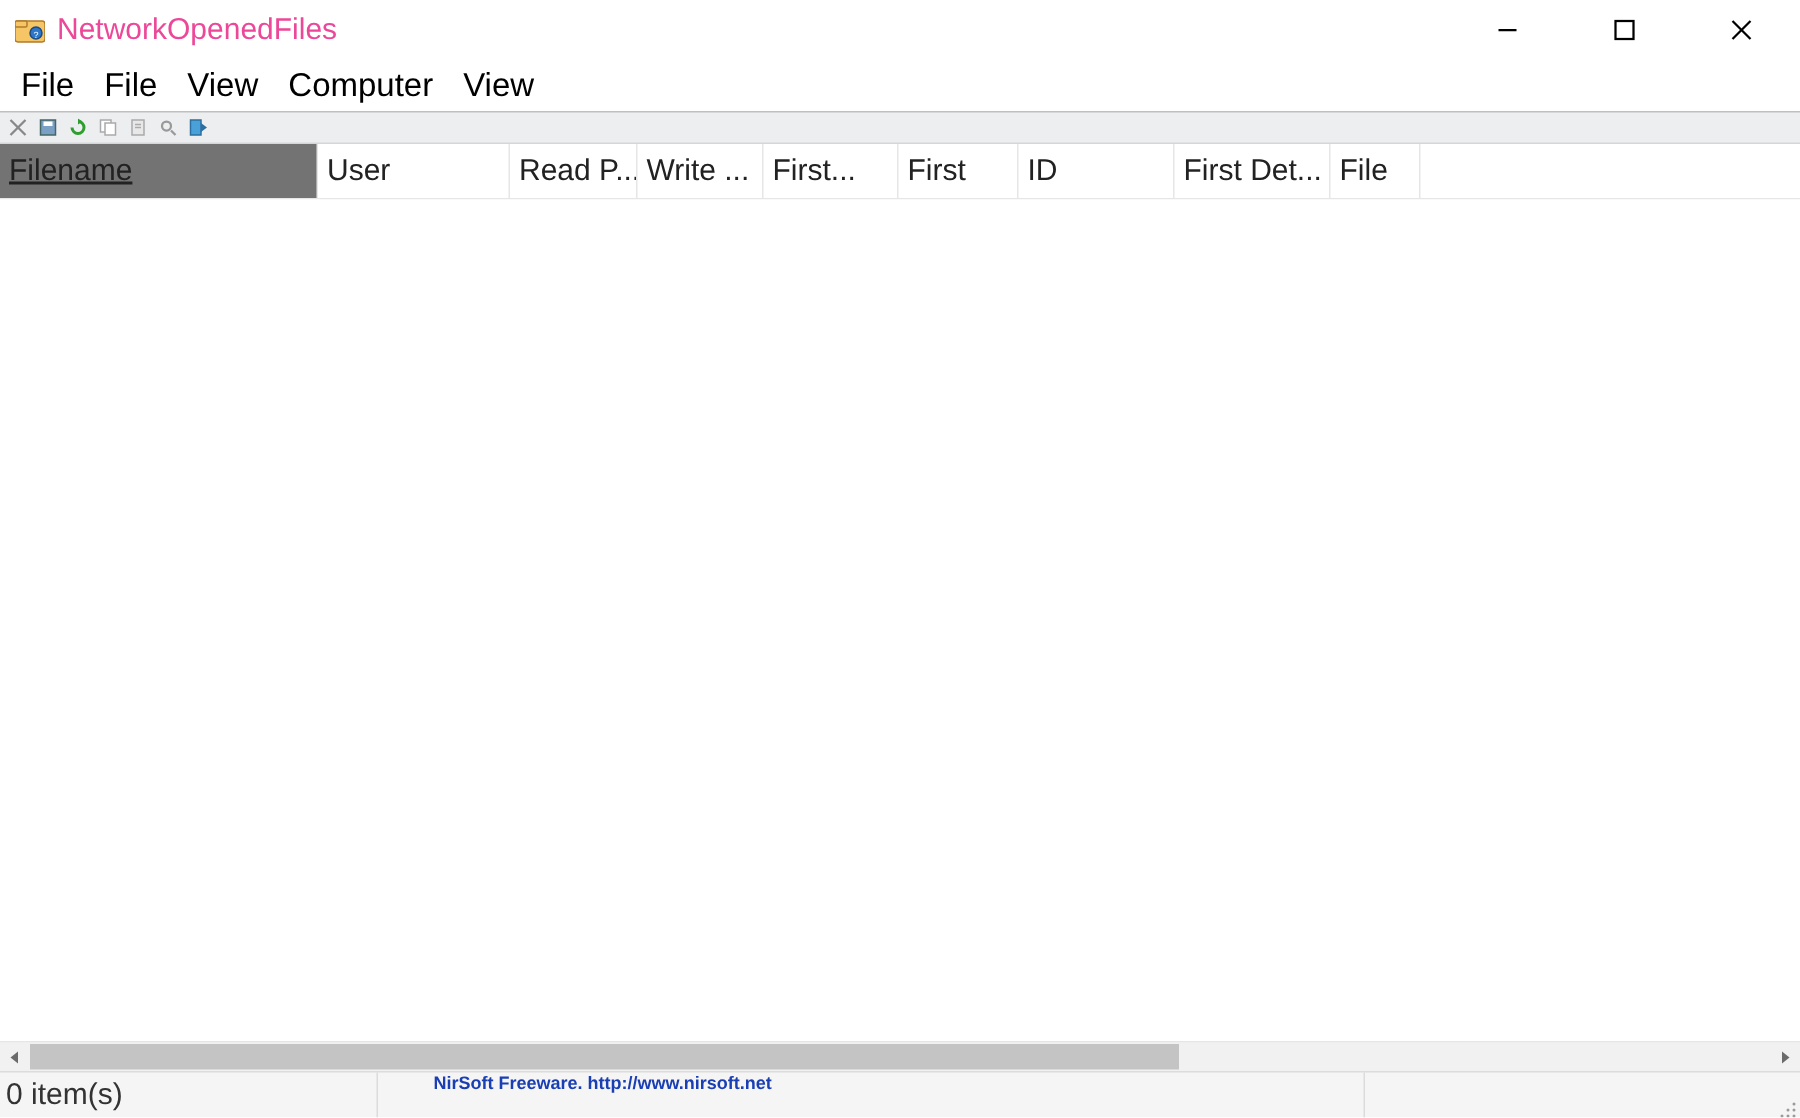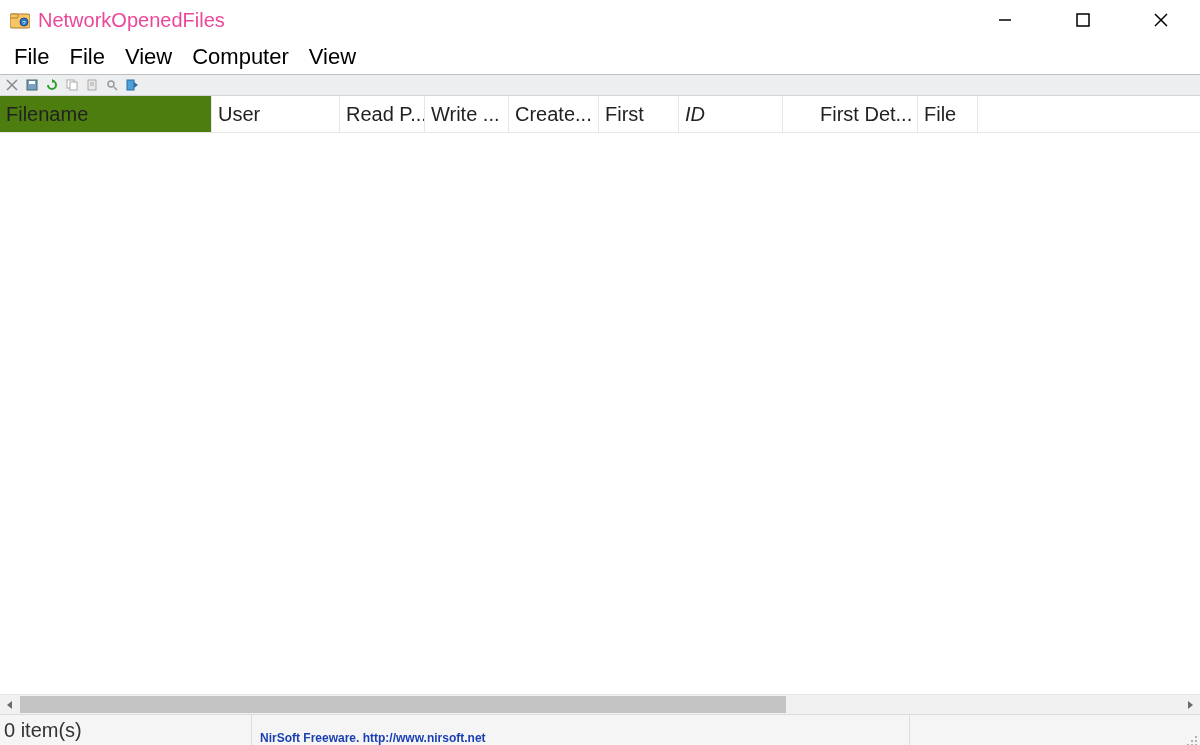--- a/index.html
+++ b/index.html
@@ -99,21 +99,22 @@
     box-sizing: border-box;
     border-right: 1px solid #e6e6e6;
     padding-left: 6px;
     display: flex;
     align-items: center;
     overflow: hidden;
     text-overflow: ellipsis;
     flex: 0 0 auto;
   }
   .hcell.sorted {
-    background: #4d7c0f;
+    background: #737373;
+    text-decoration: underline;
   }
   
   .content {
     flex: 1 1 auto;
     background: #fff;
   }
   
   .hscroll {
     height: 19px;
     border-top: 1px solid #e6e6e6;
@@ -140,40 +141,41 @@
     bottom: 1px;
     width: 66%;
     background: #c4c4c4;
   }
   
   .statusbar {
     height: 30px;
     border-top: 1px solid #dcdcdc;
     background: #f5f5f6;
     display: flex;
-    align-items: flex-end;
+    align-items: flex-start;
     font-size: 20px;
     color: #333;
     position: relative;
   }
   .status-cell-left {
     width: 252px;
     height: 100%;
     box-sizing: border-box;
     padding-left: 4px;
     display:flex;
     align-items:center;
     border-right: 1px solid #dcdcdc;
   }
   .status-cell-mid {
     flex: 0 0 auto;
     padding-left: 8px;
     font-size: 12px;
     font-weight: bold;
     color: #1a3fb3;
+    margin-left: 29px;
   }
   .status-cell-spacer { flex:1; }
   .status-cell-right {
     width: 290px;
     height:100%;
     border-left: 1px solid #dcdcdc;
     position: relative;
   }
   .grip {
     position:absolute;
@@ -271,24 +273,24 @@
           <polygon points="8,3 12,6 8,9" fill="#2c6fa0"></polygon>
         </svg>
     </div>
   </div>
 
   <div class="headers" id="headers-row">
       <div class="hcell sorted" style="width: 212px;">Filename</div>
       <div class="hcell" style="width: 128px;">User</div>
       <div class="hcell" style="width: 85px;">Read P...</div>
       <div class="hcell" style="width: 84px;">Write ...</div>
-      <div class="hcell" style="width: 90px;">Create...</div>
+      <div class="hcell" style="width: 90px;">First...</div>
       <div class="hcell" style="width: 80px;">First</div>
-      <div class="hcell" style="width: 104px; font-style: italic;">ID</div>
-      <div class="hcell" style="width: 104px; margin-left: 31px;">First Det...</div>
+      <div class="hcell" style="width: 104px;">ID</div>
+      <div class="hcell" style="width: 104px;">First Det...</div>
       <div class="hcell" style="width: 60px;">File</div>
     </div>
 
   <div class="content"></div>
 
   <div class="hscroll">
     <div class="arrow">
       <svg width="10" height="10">
           <polygon points="7,1 2,5 7,9" fill="#6b6b6b"></polygon>
         </svg>

